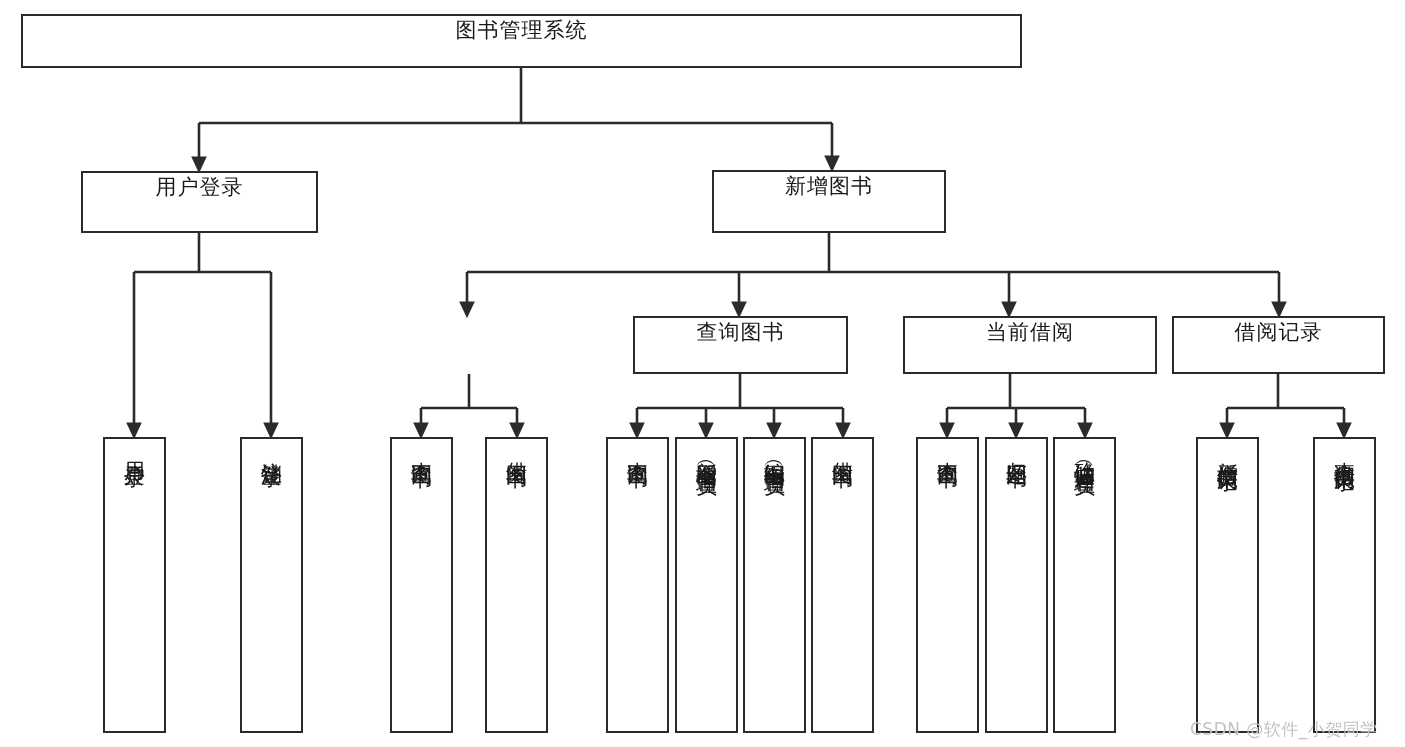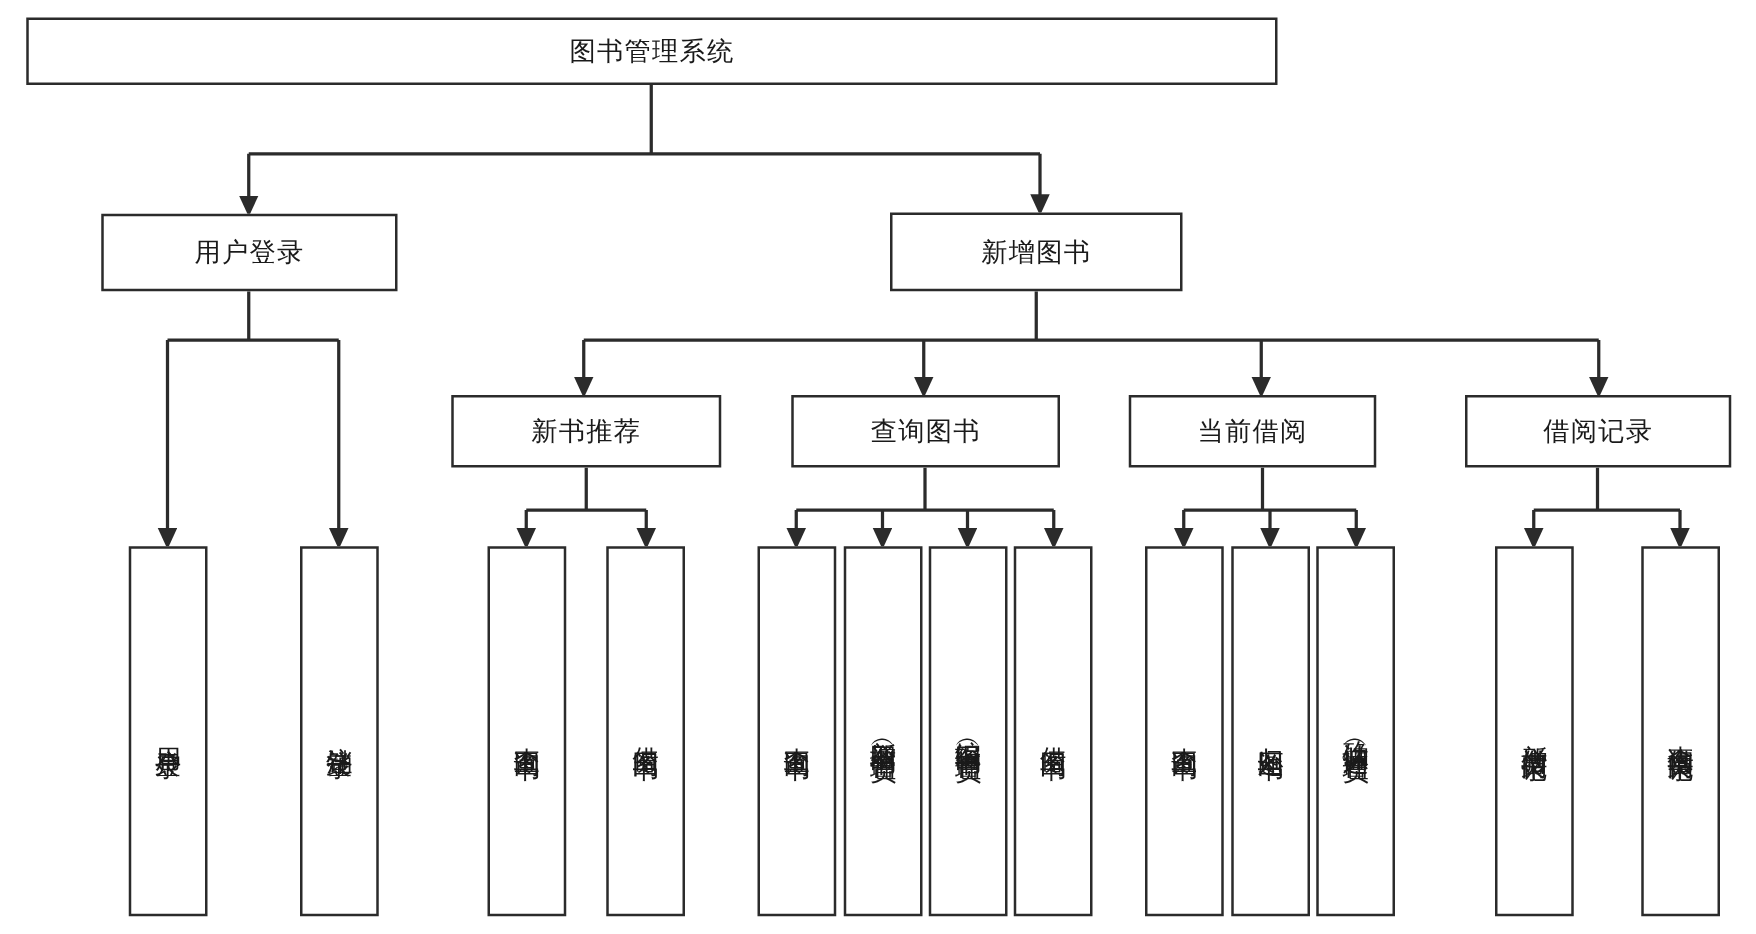--- a/index.html
+++ b/index.html
@@ -23,21 +23,21 @@
     top: 0;
     width: 1405px;
     height: 747px;
   }
   .node {
     position: absolute;
     box-sizing: border-box;
     border: 2.5px solid #2b2b2b;
     background: #ffffff;
     display: flex;
-    align-items: center;
+    align-items: flex-start;
     justify-content: center;
     color: #1a1a1a;
   }
   .node.horiz {
     font-size: 21px;
     letter-spacing: 1px;
   }
   .node.vert {
     font-size: 21px;
     letter-spacing: 2px;
@@ -118,27 +118,24 @@
     <span>图书管理系统</span>
   </div>
 
   <div class="node horiz" style="left:81px; top:171px; width:237px; height:62px;">
     <span>用户登录</span>
   </div>
   <div class="node horiz" style="left:712px; top:170px; width:234px; height:63px;">
     <span>新增图书</span>
   </div>
 
-  <div class="node horiz" style="left:361px; top:316px; width:216px; height:58px;">
-    <span>新书推荐</span>
-  </div>
   <div class="node horiz" style="left:633px; top:316px; width:215px; height:58px;">
     <span>查询图书</span>
   </div>
-  <div class="node horiz" style="left:903px; top:316px; width:198px; height:58px;">
+  <div class="node horiz" style="left:903px; top:316px; width:254px; height:58px;">
     <span>当前借阅</span>
   </div>
   <div class="node horiz" style="left:1172px; top:316px; width:213px; height:58px;">
     <span>借阅记录</span>
   </div>
 
   <div class="node vert" style="left:103px; top:437px; width:63px; height:296px;">
     <span class="vtext">用户登录</span>
   </div>
   <div class="node vert" style="left:240px; top:437px; width:63px; height:296px;">
@@ -171,14 +168,17 @@
   <div class="node vert" style="left:1053px; top:437px; width:63px; height:296px;">
     <span class="vtext">确认归还（管理员）</span>
   </div>
   <div class="node vert" style="left:1196px; top:437px; width:63px; height:296px;">
     <span class="vtext">新增借阅记录</span>
   </div>
   <div class="node vert" style="left:1313px; top:437px; width:63px; height:296px;">
     <span class="vtext">查询借阅记录</span>
   </div>
 
+  <div class="watermark" style="left:1190px; top:718px;">
+    <span>CSDN @软件_小贺同学</span>
+  </div>
 
 </div>
 
 </body></html>

